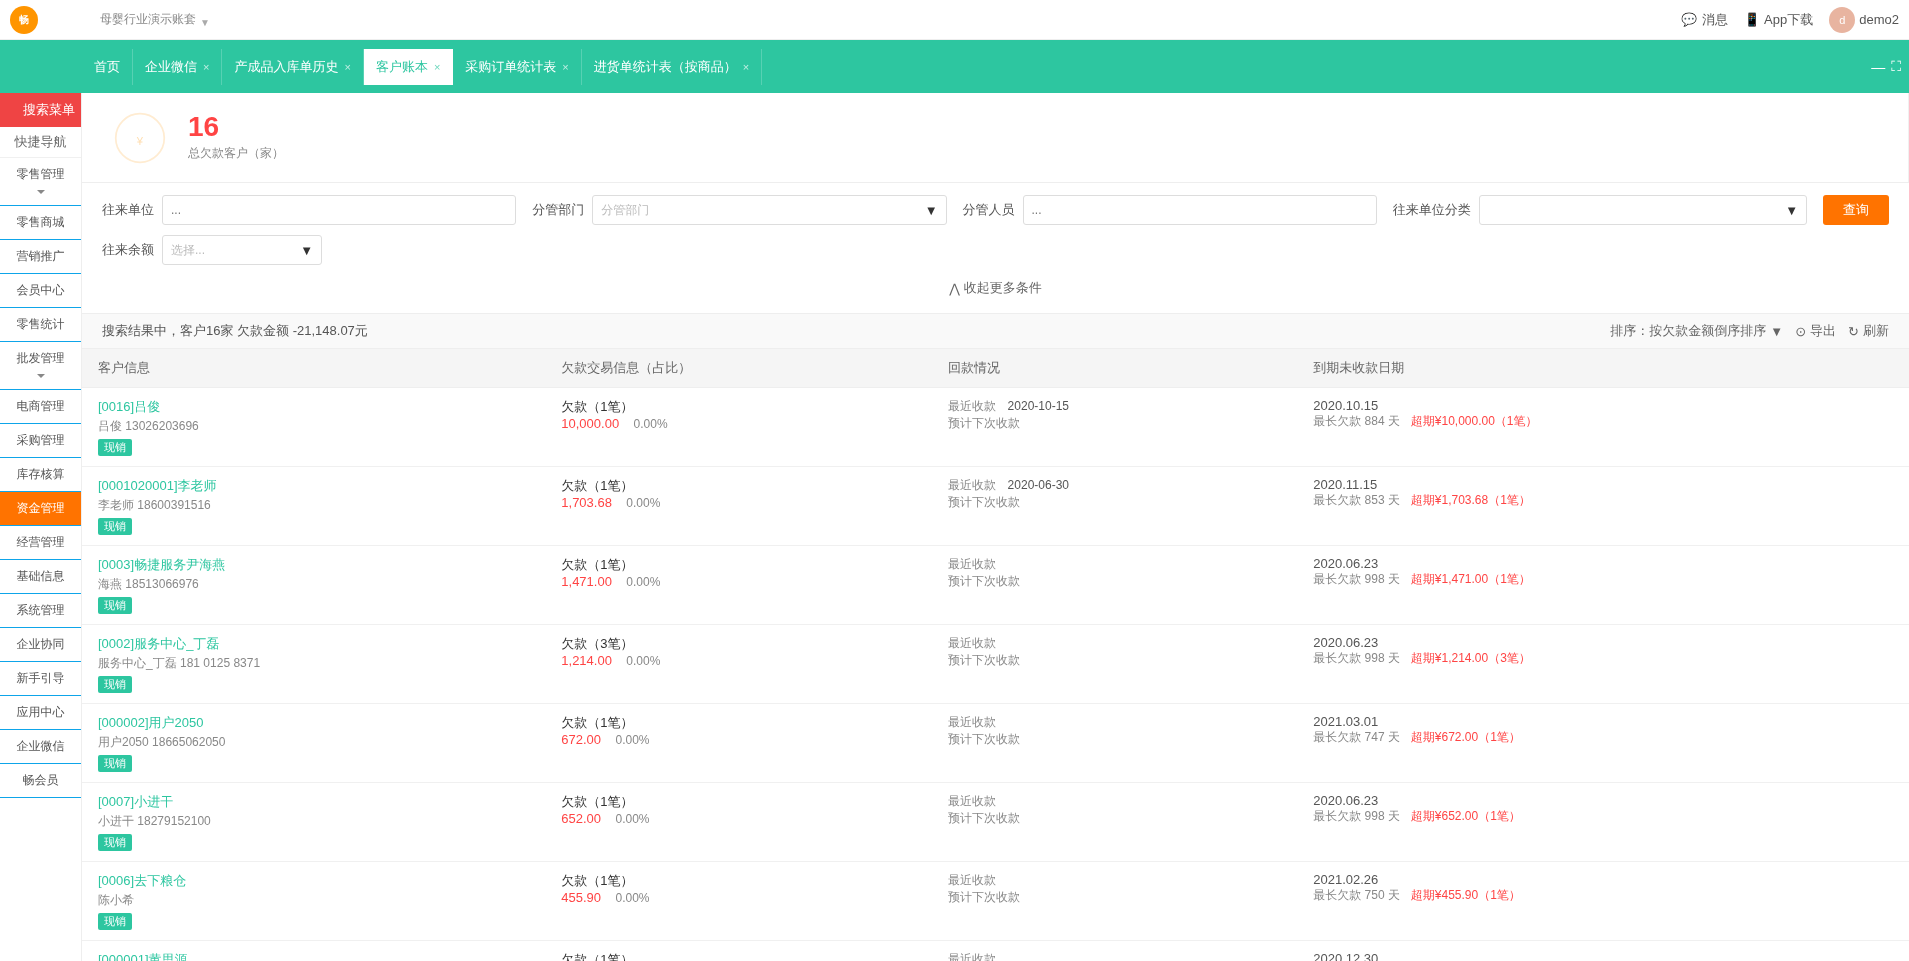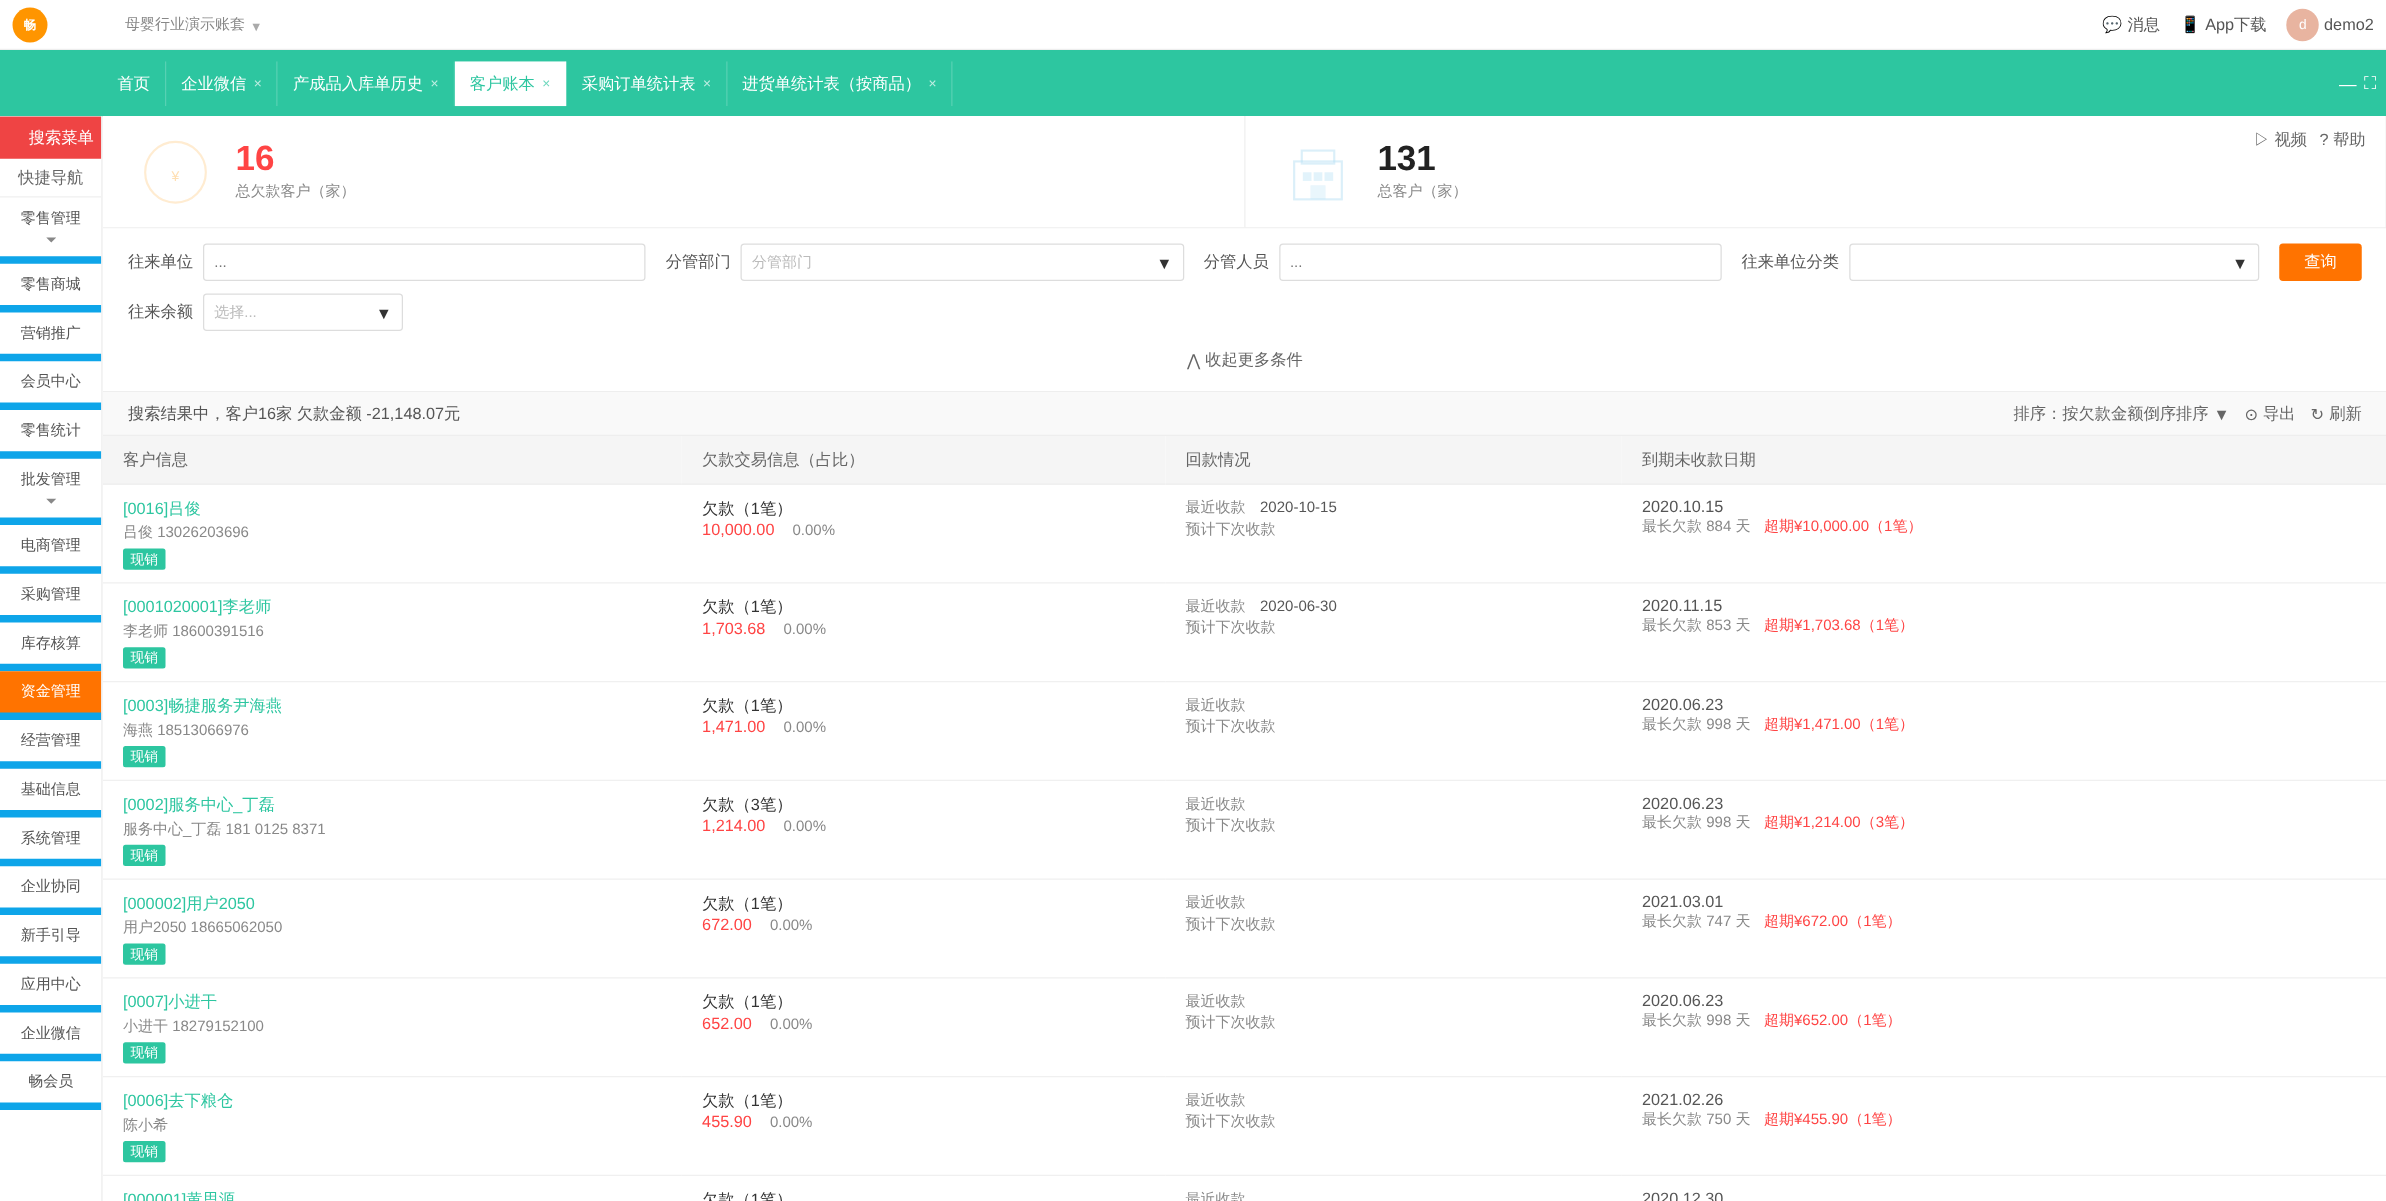--- a/index.html
+++ b/index.html
@@ -15,21 +15,21 @@
     .top-bar-right-item { display: flex; align-items: center; gap: 4px; color: #555; font-size: 12px; cursor: pointer; }
     .avatar { width: 26px; height: 26px; background: #e8b4a0; border-radius: 50%; overflow: hidden; display: flex; align-items: center; justify-content: center; color: #fff; font-size: 11px; }
 
     
     .main-area { display: flex; flex: 1; overflow: hidden; }
 
     
     .sidebar { width: 82px; background: #fff; border-right: 1px solid #eee; display: flex; flex-direction: column; flex-shrink: 0; overflow-y: auto; }
     .sidebar-search { padding: 8px 6px; background: #ef4444; color: #fff; text-align: right; font-size: 12px; cursor: pointer; }
     .sidebar-quick-nav { padding: 6px 4px; text-align: center; font-size: 12px; color: #666; border-bottom: 1px solid #f0f0f0; cursor: pointer; }
-    .sidebar-item { padding: 8px 4px; text-align: center; font-size: 12px; color: #555; cursor: pointer; border-bottom: 6px solid #0ea5e9; }
+    .sidebar-item { padding: 8px 4px; text-align: center; font-size: 12px; color: #555; cursor: pointer; border-bottom: 1px solid #0ea5e9; }
     .sidebar-item.active { background: #ff7300; color: #fff; }
     .sidebar-item-label { font-size: 12px; }
 
     
     .tab-bar { display: flex; align-items: center; background: #2dc6a0; height: 53px; flex-shrink: 0; padding-left: 82px; }
     .tab-bar-inner { display: flex; align-items: stretch; flex: 1; overflow: hidden; }
     .tab { display: flex; align-items: center; padding: 0 12px; height: 36px; color: #fff; cursor: pointer; white-space: nowrap; font-size: 13px; gap: 6px; border-right: 1px solid rgba(255,255,255,0.2); }
     .tab.active { background: #fff; color: #2dc6a0; }
     .tab-close { font-size: 11px; color: inherit; opacity: 0.7; }
     .tab-bar-right { display: flex; align-items: center; padding: 0 8px; gap: 6px; }
@@ -227,40 +227,20 @@
               <text x="30" y="38" text-anchor="middle" fill="#ff9500" font-size="24" opacity="0.5">¥</text>
             </svg>
           </div>
           <div class="stat-info">
             <div class="stat-number">16</div>
             <div class="stat-label">总欠款客户（家）</div>
           </div>
         </div>
 
 
-        <div class="stat-card">
-          <div class="stat-icon">
-            <svg viewBox="0 0 60 60" class="stat-icon-svg">
-              <rect x="8" y="20" width="44" height="35" fill="none" stroke="#88ccee" stroke-width="2" opacity="0.5"></rect>
-              <rect x="15" y="10" width="30" height="12" fill="none" stroke="#88ccee" stroke-width="2" opacity="0.5"></rect>
-              <rect x="16" y="30" width="8" height="8" fill="#88ccee" opacity="0.4"></rect>
-              <rect x="26" y="30" width="8" height="8" fill="#88ccee" opacity="0.4"></rect>
-              <rect x="36" y="30" width="8" height="8" fill="#88ccee" opacity="0.4"></rect>
-              <rect x="23" y="42" width="14" height="13" fill="#88ccee" opacity="0.3"></rect>
-            </svg>
-          </div>
-          <div class="stat-info">
-            <div class="stat-number black">131</div>
-            <div class="stat-label">总客户（家）</div>
-          </div>
-          <div class="stat-card-right">
-            <span>▷ <span>视频</span></span>
-            <span>? <span>帮助</span></span>
-          </div>
-        </div>
       </div>
 
       <div class="filter-area">
         <div class="filter-row">
           <div class="filter-item">
             <span class="filter-label">往来单位</span>
             <input class="filter-input" type="text" placeholder="..." style="">
           </div>
           <div class="filter-item">
             <span class="filter-label">分管部门</span>

